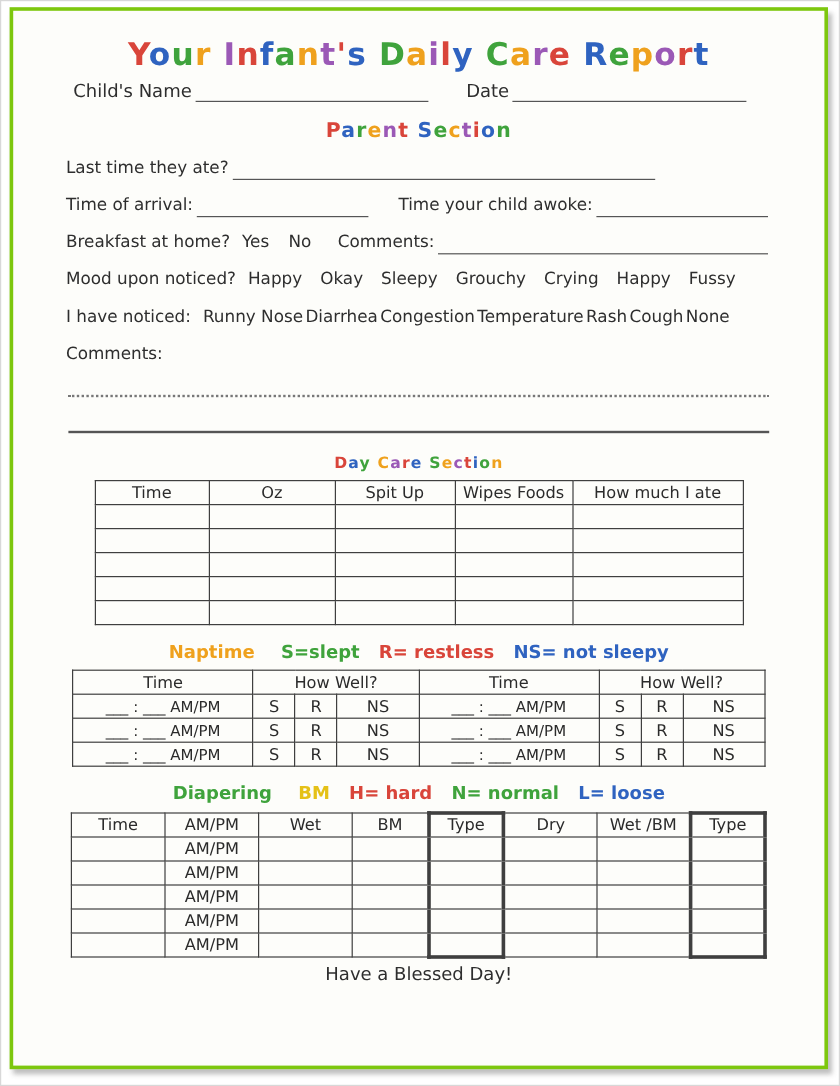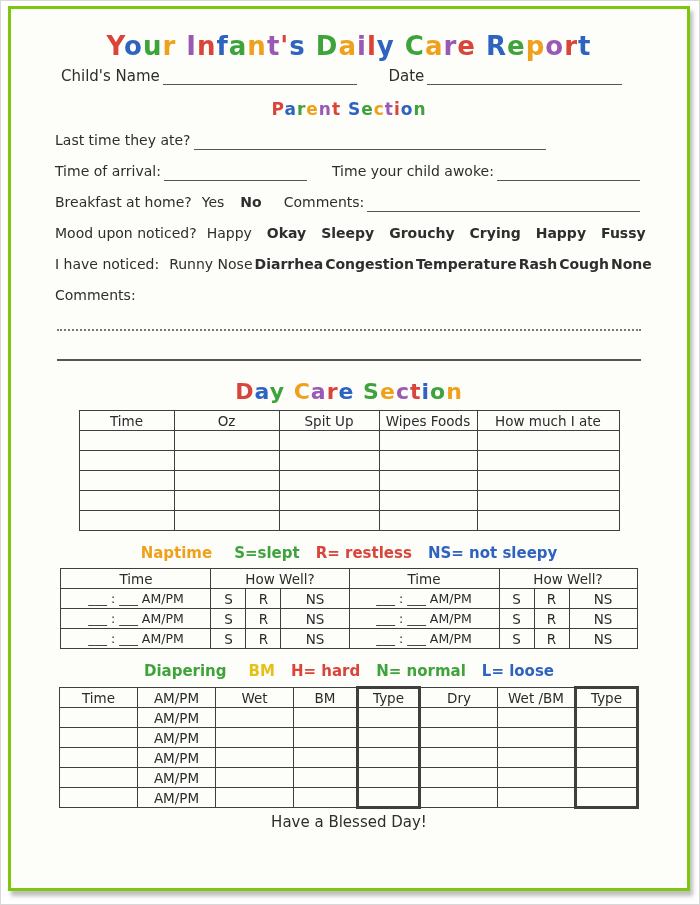--- a/index.html
+++ b/index.html
@@ -49,34 +49,34 @@
     min-width: 30px;
   }
   .date-lbl { margin-left: 28px; }
   .section-heading {
     text-align: center;
     font-size: 17px;
     font-weight: bold;
     letter-spacing: 1px;
     margin: 14px 0 2px 0;
   }
-  .section-heading.daycare { font-size: 22px; margin-top: 18px; margin-bottom: 4px; }
+  .section-heading.daycare { font-size: 13px; margin-top: 18px; margin-bottom: 4px; }
   .pline {
     display: flex;
     align-items: flex-end;
     padding: 0 44px;
     font-size: 14px;
     margin-top: 11px;
     white-space: nowrap;
     line-height: 20px;
   }
   .gap-l { margin-left: 22px; }
   .fixed-ate { flex: 0 0 352px; }
   .opts { display: inline-flex; margin-left: 10px; }
-  .opts .opt + .opt { margin-left: 16px; font-weight: bold; }
+  .opts .opt + .opt { margin-left: 16px; }
   .opts.mood .opt + .opt { margin-left: 15px; }
   .opts.noticed .opt + .opt { margin-left: 2px; }
   .writein {
     margin: 24px 46px 0 46px;
     height: 2px;
   }
   .writein.dotted { border-bottom: 2px dotted #777; }
   .writein.solid { border-bottom: 2px solid #555; margin-top: 28px; }
   table {
     border-collapse: collapse;

